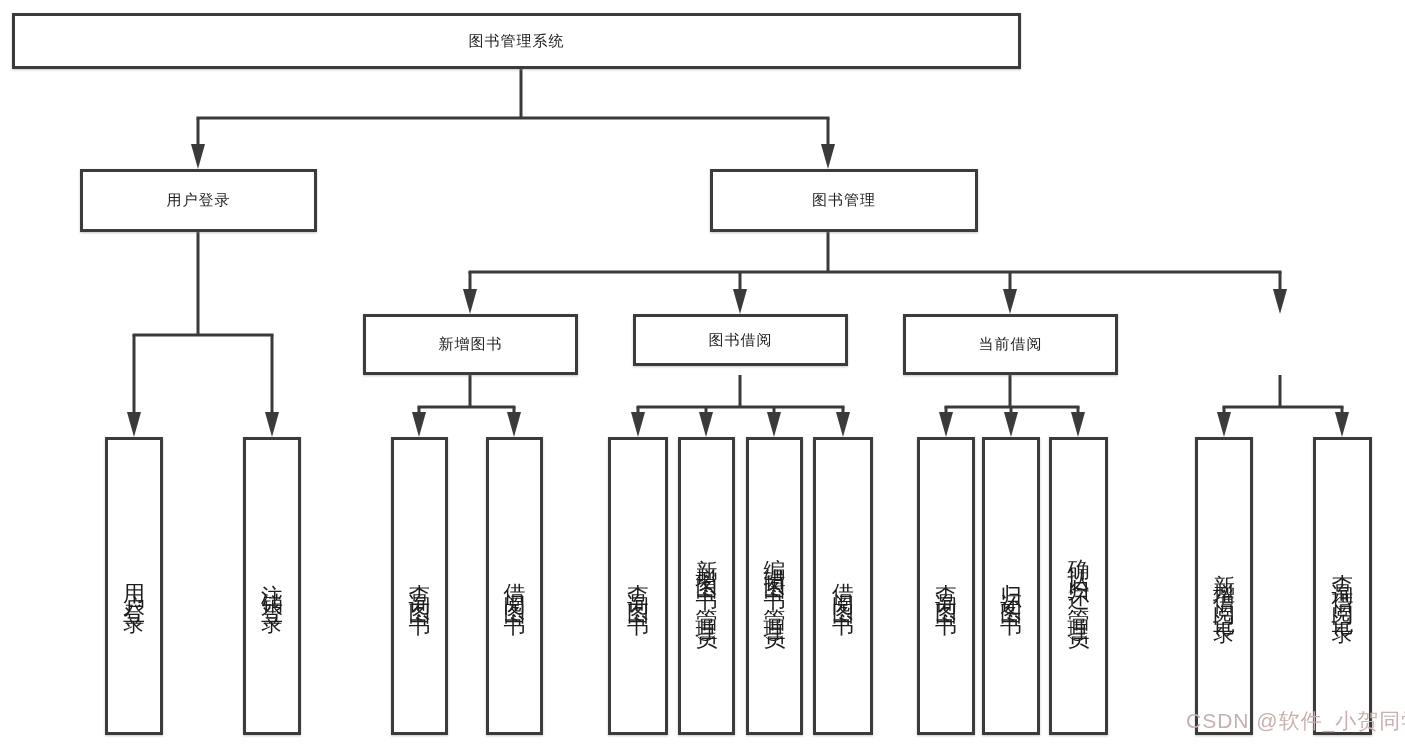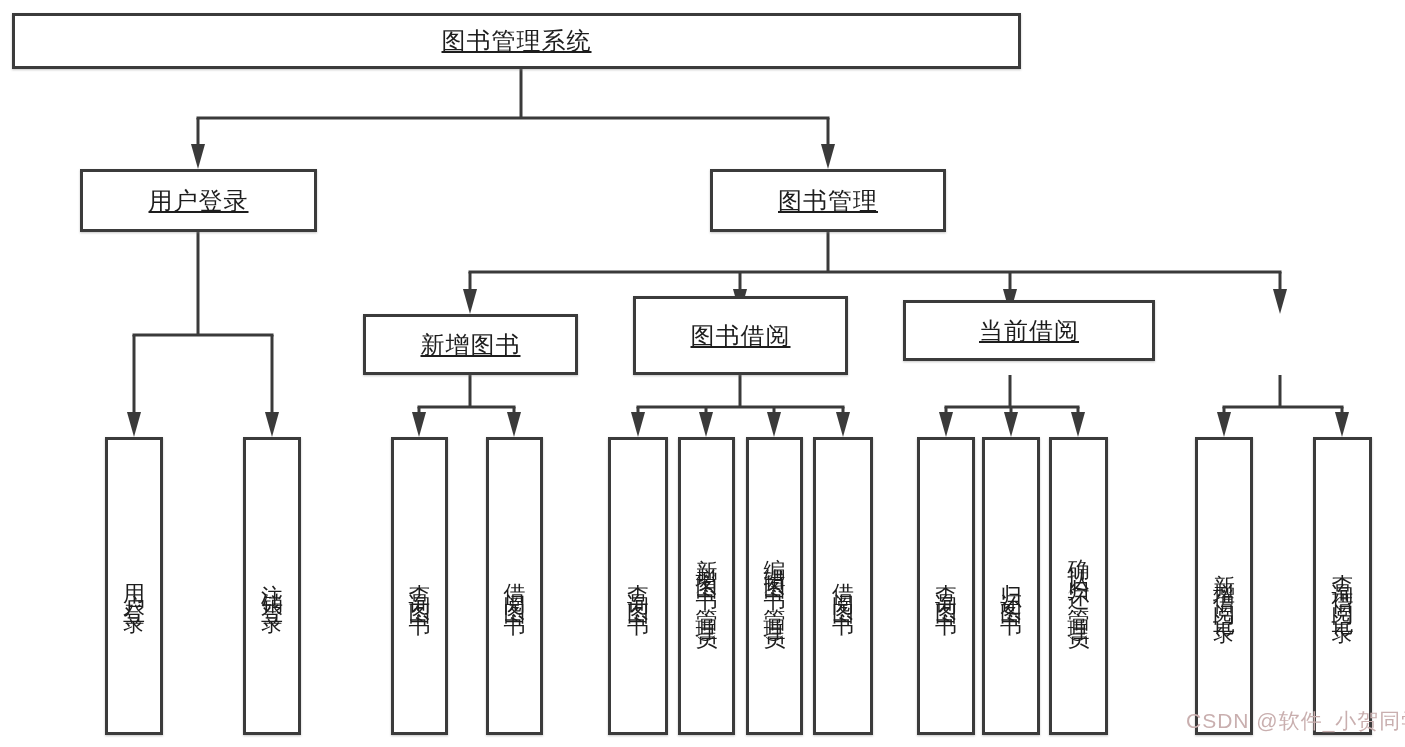--- a/index.html
+++ b/index.html
@@ -6,21 +6,21 @@
   body{font-family:"Liberation Sans","DejaVu Sans",sans-serif;}
   .canvas{
     position:relative;width:1405px;height:747px;background:#ffffff;overflow:hidden;
   }
   .connectors{position:absolute;left:0;top:0;width:1405px;height:747px;}
   .node{
     position:absolute;box-sizing:border-box;background:#ffffff;
     border:3px solid #3b3b3b;display:flex;align-items:center;justify-content:center;
     color:#1d1d1d;box-shadow:0 1px 2px rgba(130,130,130,0.45);
   }
-  .node.h-label{font-size:24px;letter-spacing:1px;text-decoration:underline;}
+  .node.h-label{font-size:15px;letter-spacing:1px;}
   .node.leaf span{
     writing-mode:vertical-rl;text-orientation:mixed;
     font-size:22px;line-height:1;letter-spacing:10px;
   }
   .watermark{
     position:absolute;left:1186px;top:707px;font-size:21px;
     color:#c9afaf;letter-spacing:1px;white-space:nowrap;
   }
 </style>
 </head>
@@ -108,31 +108,31 @@
     </g>
   </svg>
 
   <div class="node h-label" style="left:12px;top:13px;width:1009px;height:56px">
     <span>图书管理系统</span>
   </div>
 
   <div class="node h-label" style="left:80px;top:169px;width:237px;height:63px">
     <span>用户登录</span>
   </div>
-  <div class="node h-label" style="left:710px;top:169px;width:236px;height:63px">
+  <div class="node h-label" style="left:710px;top:169px;width:268px;height:63px">
     <span>图书管理</span>
   </div>
 
   <div class="node h-label" style="left:363px;top:314px;width:215px;height:61px">
     <span>新增图书</span>
   </div>
-  <div class="node h-label" style="left:633px;top:296px;width:215px;height:79px">
+  <div class="node h-label" style="left:633px;top:314px;width:215px;height:52px">
     <span>图书借阅</span>
   </div>
-  <div class="node h-label" style="left:903px;top:300px;width:252px;height:61px">
+  <div class="node h-label" style="left:903px;top:314px;width:215px;height:61px">
     <span>当前借阅</span>
   </div>
 
   <div class="node leaf" style="left:105px;top:437px;width:58px;height:298px">
     <span>用户登录</span>
   </div>
   <div class="node leaf" style="left:243px;top:437px;width:58px;height:298px">
     <span>注销登录</span>
   </div>
 

